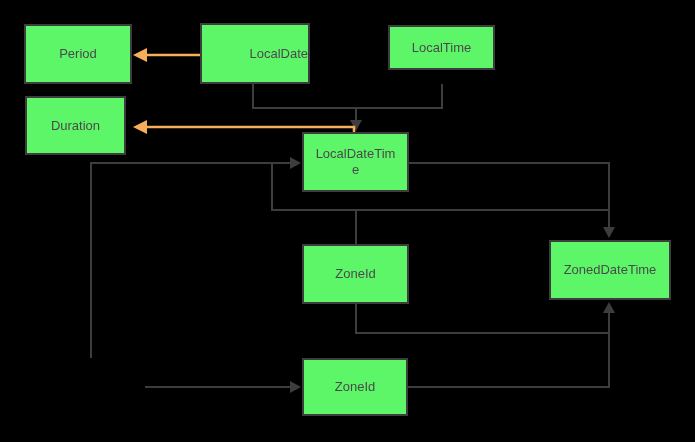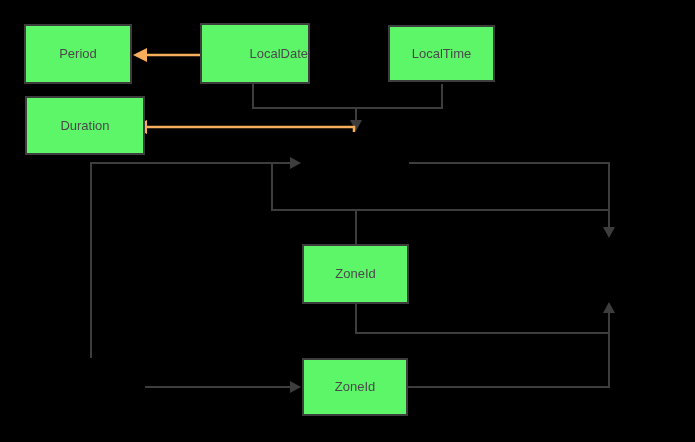--- a/index.html
+++ b/index.html
@@ -55,22 +55,22 @@
     text-align: center;
   }
   .node .lbl { display: inline-block; }
   .node.wrap .lbl {
     max-width: 84px;
     word-break: break-all;
   }
   
   #n-period        { left: 24px;  top: 24px;  width: 108px; height: 60px; }
   #n-localdate     { left: 200px; top: 23px;  width: 110px; height: 61px; justify-content: flex-end; }
-  #n-localtime     { left: 388px; top: 25px;  width: 107px; height: 57px; }
-  #n-duration      { left: 25px;  top: 96px;  width: 120px; height: 59px; }
+  #n-localtime     { left: 388px; top: 25px;  width: 107px; height: 45px; }
+  #n-duration      { left: 25px;  top: 96px;  width: 101px; height: 59px; }
   #n-localdatetime { left: 302px; top: 132px; width: 107px; height: 60px; }
   #n-zoneid        { left: 302px; top: 244px; width: 107px; height: 60px; }
   #n-zoneddatetime { left: 549px; top: 240px; width: 122px; height: 60px; }
   #n-timestamp     { left: 36px;  top: 358px; width: 109px; height: 58px; }
   #n-instant       { left: 302px; top: 358px; width: 106px; height: 58px; }
 </style>
 </head>
 <body>
 
 <div id="stage">
@@ -108,20 +108,26 @@
   </div>
   <div class="node" id="n-localdate">
     <span class="lbl">LocalDate</span>
   </div>
   <div class="node" id="n-localtime">
     <span class="lbl">LocalTime</span>
   </div>
   <div class="node" id="n-duration">
     <span class="lbl">Duration</span>
   </div>
+  <div class="node wrap" id="n-localdatetime">
+    <span class="lbl">LocalDateTime</span>
+  </div>
   <div class="node" id="n-zoneid">
     <span class="lbl">ZoneId</span>
+  </div>
+  <div class="node" id="n-zoneddatetime">
+    <span class="lbl">ZonedDateTime</span>
   </div>
   <div class="node" id="n-instant">
     <span class="lbl">ZoneId</span>
   </div>
 
 </div>
 
 </body></html>

